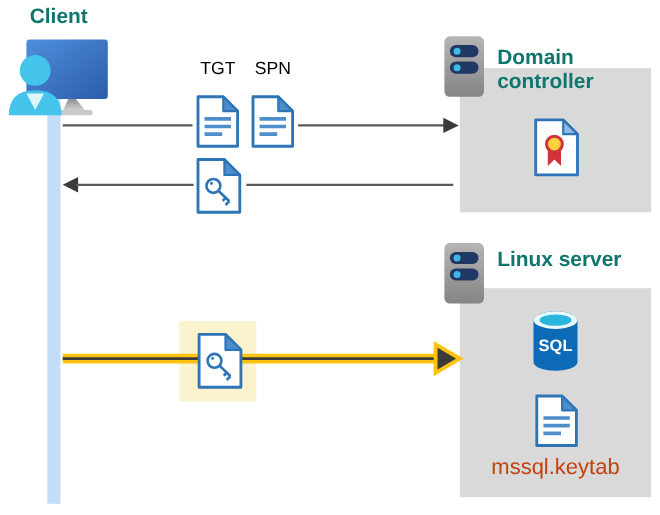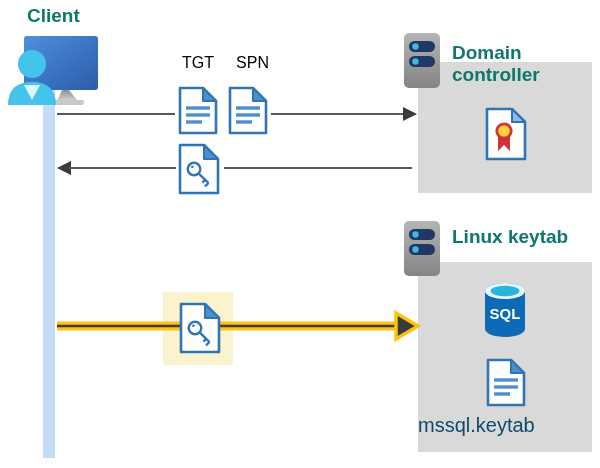--- a/index.html
+++ b/index.html
@@ -4,21 +4,21 @@
 <style>
   html,body{margin:0;padding:0;background:#ffffff;}
   #canvas{position:relative;width:600px;height:468px;background:#ffffff;overflow:hidden;
           font-family:"Liberation Sans", sans-serif;}
   .abs{position:absolute;}
   .hdr{font-weight:bold;font-size:19px;color:#0f766e;line-height:1.15;}
   .ticket-label{font-size:16px;color:#000000;font-weight:400;text-align:center;}
   .gray-box{background:#d9d9d9;}
   .timeline{background:#c4ddf6;}
   .hl-box{background:#fbf2ce;}
-  .keytab{font-size:20px;color:#0c4a6e;text-align:left;font-weight:400;}
+  .keytab{font-size:20px;color:#c2410c;text-align:center;font-weight:400;}
   svg{display:block;}
   .z0{z-index:0;} .z1{z-index:1;} .z2{z-index:2;} .z3{z-index:3;}
 </style>
 </head>
 <body>
 
 <div id="canvas">
 
   <div class="abs timeline z0" style="left:43px;top:90px;width:12px;height:368px;"></div>
 
@@ -68,21 +68,21 @@
       <rect x="47" y="72" width="31" height="5" rx="2" fill="#c9c9c9"></rect>
     </g>
     <g>
       <circle cx="26" cy="36" r="14" fill="#44c4ea"></circle>
       <path d="M2,77 Q2,54 26,54 Q50,54 50,77 Z" fill="#44c4ea"></path>
       <path d="M18,57 L26,72 L34,57 Z" fill="#dff5fc"></path>
     </g>
   </svg>
 
   <div class="abs ticket-label z3" style="left:177px;top:54px;width:42px;">TGT</div>
-  <div class="abs ticket-label z3" style="left:227px;top:54px;width:42px;text-align:right;">SPN</div>
+  <div class="abs ticket-label z3" style="left:227px;top:54px;width:42px;">SPN</div>
 
   <svg class="abs z2" style="left:177px;top:86px;" width="42" height="49" viewBox="0 0 42 49">
     <path d="M3,2 H26 L39,15 V47 H3 Z" fill="#ffffff" stroke="#2e75b6" stroke-width="2.6" stroke-linejoin="round"></path>
     <path d="M26,2 V15 H39 Z" fill="#4e8ecb" stroke="#2e75b6" stroke-width="2" stroke-linejoin="round"></path>
     <line x1="9" y1="22" x2="33" y2="22" stroke="#4e8ecb" stroke-width="3.4"></line>
     <line x1="9" y1="29" x2="33" y2="29" stroke="#4e8ecb" stroke-width="3.4"></line>
     <line x1="9" y1="36" x2="25" y2="36" stroke="#4e8ecb" stroke-width="3.4"></line>
   </svg>
 
   <svg class="abs z2" style="left:227px;top:86px;" width="42" height="49" viewBox="0 0 42 49">
@@ -135,21 +135,21 @@
     <circle cx="20" cy="24" r="7.2" fill="#ffd23b" stroke="#d13438" stroke-width="2.8"></circle>
   </svg>
 
   <svg class="abs z2" style="left:403px;top:220px;" width="38" height="57" viewBox="0 0 38 57">
     <rect x="1" y="1" width="36" height="55" rx="5" fill="url(#srvGrad)"></rect>
     <rect x="6" y="9" width="26" height="11" rx="5.5" fill="#1f3864"></rect>
     <circle cx="12.5" cy="14.5" r="3.2" fill="#41b8e4"></circle>
     <rect x="6" y="24" width="26" height="11" rx="5.5" fill="#1f3864"></rect>
     <circle cx="12.5" cy="29.5" r="3.2" fill="#41b8e4"></circle>
   </svg>
-  <div class="abs hdr z3" style="left:452px;top:226px;width:140px;">Linux keytab</div>
+  <div class="abs hdr z3" style="left:452px;top:226px;width:140px;">Linux server</div>
 
   <svg class="abs z2" style="left:483px;top:282px;" width="44" height="56" viewBox="0 0 44 56">
     <path d="M2,9 C2,4.6 11,1 22,1 C33,1 42,4.6 42,9 V47 C42,51.4 33,55 22,55 C11,55 2,51.4 2,47 Z" fill="#0d6ab7"></path>
     <ellipse cx="22" cy="9" rx="20" ry="8" fill="#e9f8fc"></ellipse>
     <ellipse cx="22" cy="9" rx="14.5" ry="5.2" fill="#29b5dd"></ellipse>
     <text x="22" y="37" text-anchor="middle" font-family="Liberation Sans, sans-serif" font-size="15" font-weight="bold" fill="#ffffff">SQL</text>
   </svg>
 
   <svg class="abs z2" style="left:485px;top:358px;" width="42" height="49" viewBox="0 0 42 49">
     <path d="M3,2 H26 L39,15 V47 H3 Z" fill="#ffffff" stroke="#2e75b6" stroke-width="2.6" stroke-linejoin="round"></path>

